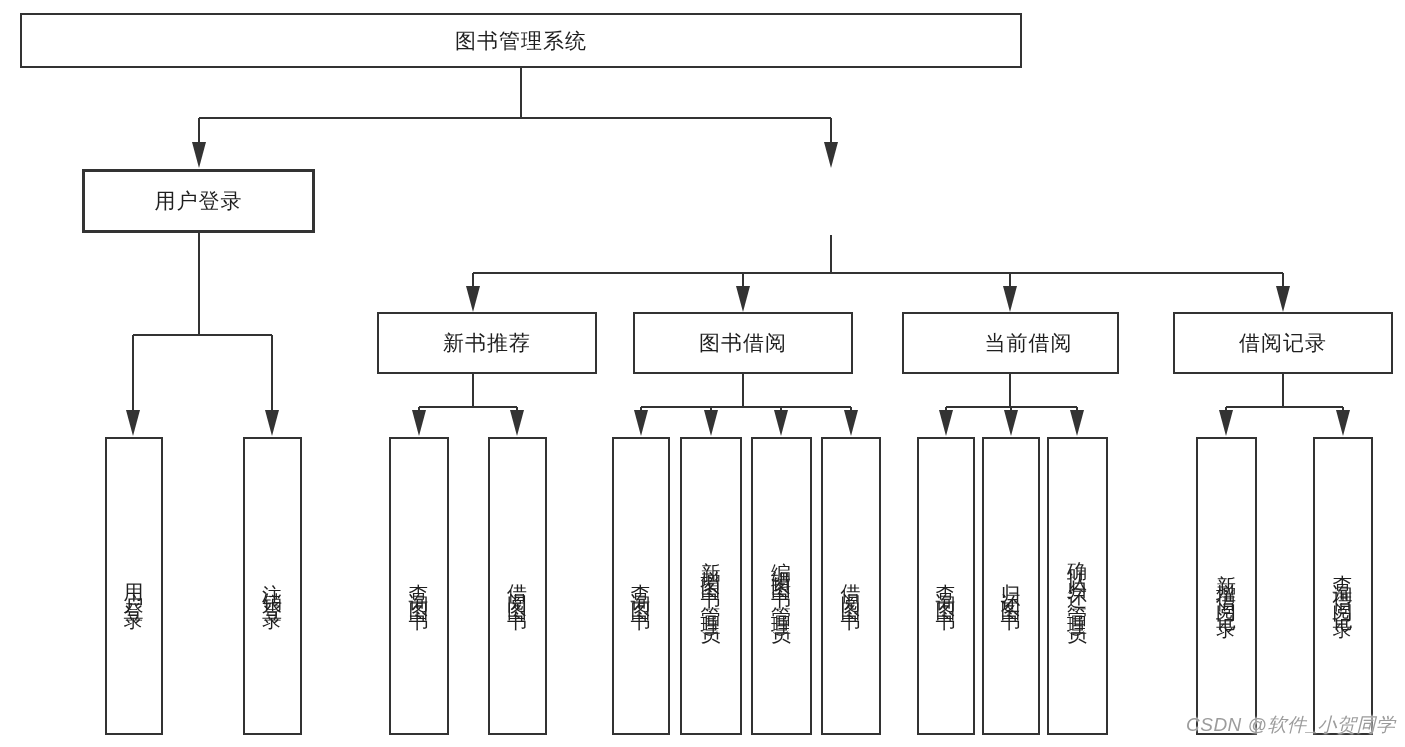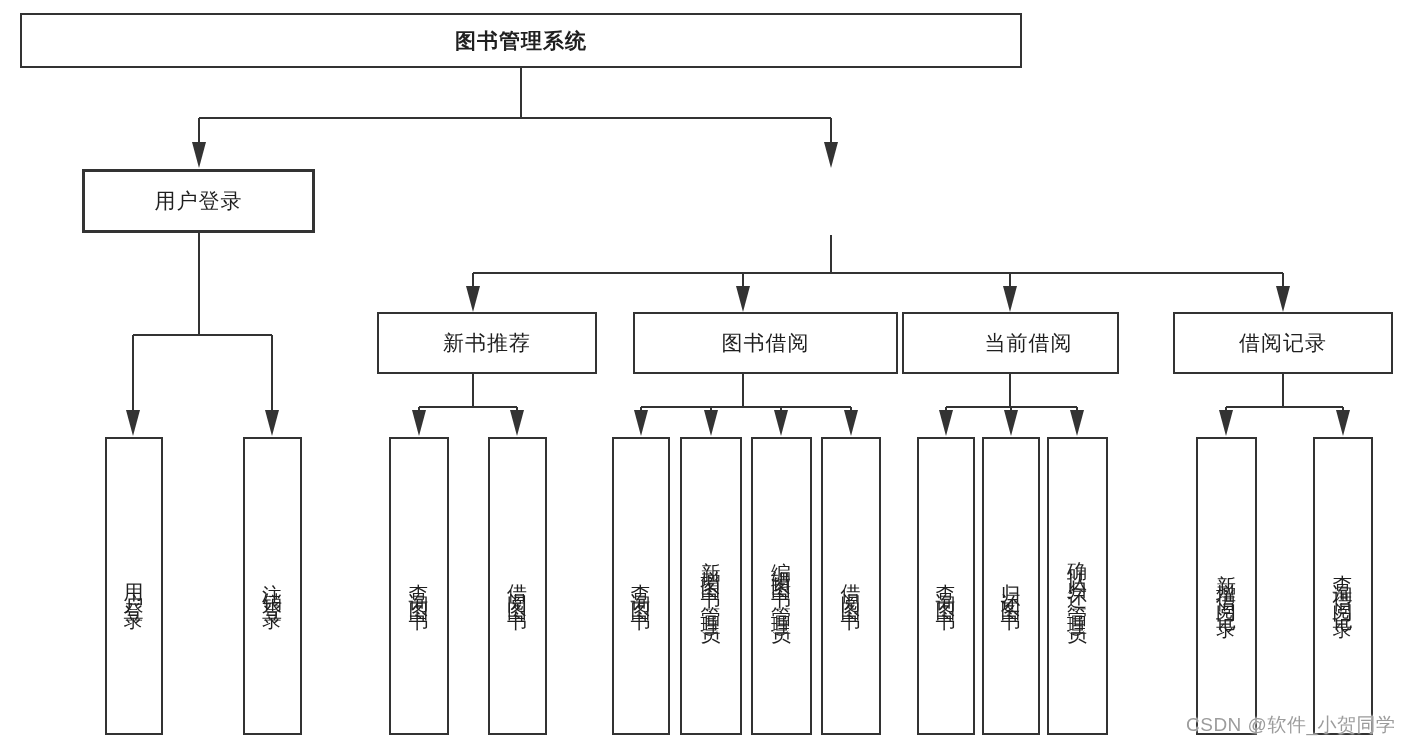--- a/index.html
+++ b/index.html
@@ -51,20 +51,21 @@
   }
   #watermark {
     position: absolute;
     left: 1186px;
     top: 712px;
     font-size: 19px;
     color: #9c9c9c;
     white-space: nowrap;
     text-shadow: 0 0 3px #ffffff, 0 0 2px #ffffff;
     letter-spacing: 0.5px;
+    font-style: italic;
   }
 </style>
 </head>
 <body>
 
 <div id="canvas">
 
   <svg id="wires" viewBox="0 0 1405 747" xmlns="http://www.w3.org/2000/svg">
     <g stroke="#333333" stroke-width="2" fill="none">
       <g>
@@ -105,32 +106,32 @@
       <polygon points="774,410 788,410 781,436"></polygon>
       <polygon points="844,410 858,410 851,436"></polygon>
       <polygon points="939,410 953,410 946,436"></polygon>
       <polygon points="1004,410 1018,410 1011,436"></polygon>
       <polygon points="1070,410 1084,410 1077,436"></polygon>
       <polygon points="1219,410 1233,410 1226,436"></polygon>
       <polygon points="1336,410 1350,410 1343,436"></polygon>
     </g>
   </svg>
 
-  <div class="node" style="left:20px; top:13px; width:1002px; height:55px;font-weight:bold;">
+  <div class="node" style="left:20px; top:13px; width:1002px; height:55px;">
     <span>图书管理系统</span>
   </div>
 
   <div class="node lvl2" style="left:82px; top:169px; width:233px; height:64px;">
     <span>用户登录</span>
   </div>
 
   <div class="node" style="left:377px; top:312px; width:220px; height:62px;">
     <span>新书推荐</span>
   </div>
-  <div class="node" style="left:633px; top:312px; width:265px; height:62px;">
+  <div class="node" style="left:633px; top:312px; width:220px; height:62px;">
     <span>图书借阅</span>
   </div>
   <div class="node" style="left:902px; top:312px; width:217px; height:62px;padding-left:36px;">
     <span>当前借阅</span>
   </div>
   <div class="node" style="left:1173px; top:312px; width:220px; height:62px;align-items:center;">
     <span>借阅记录</span>
   </div>
 
   <div class="vnode" style="left:105px; width:58px;">

